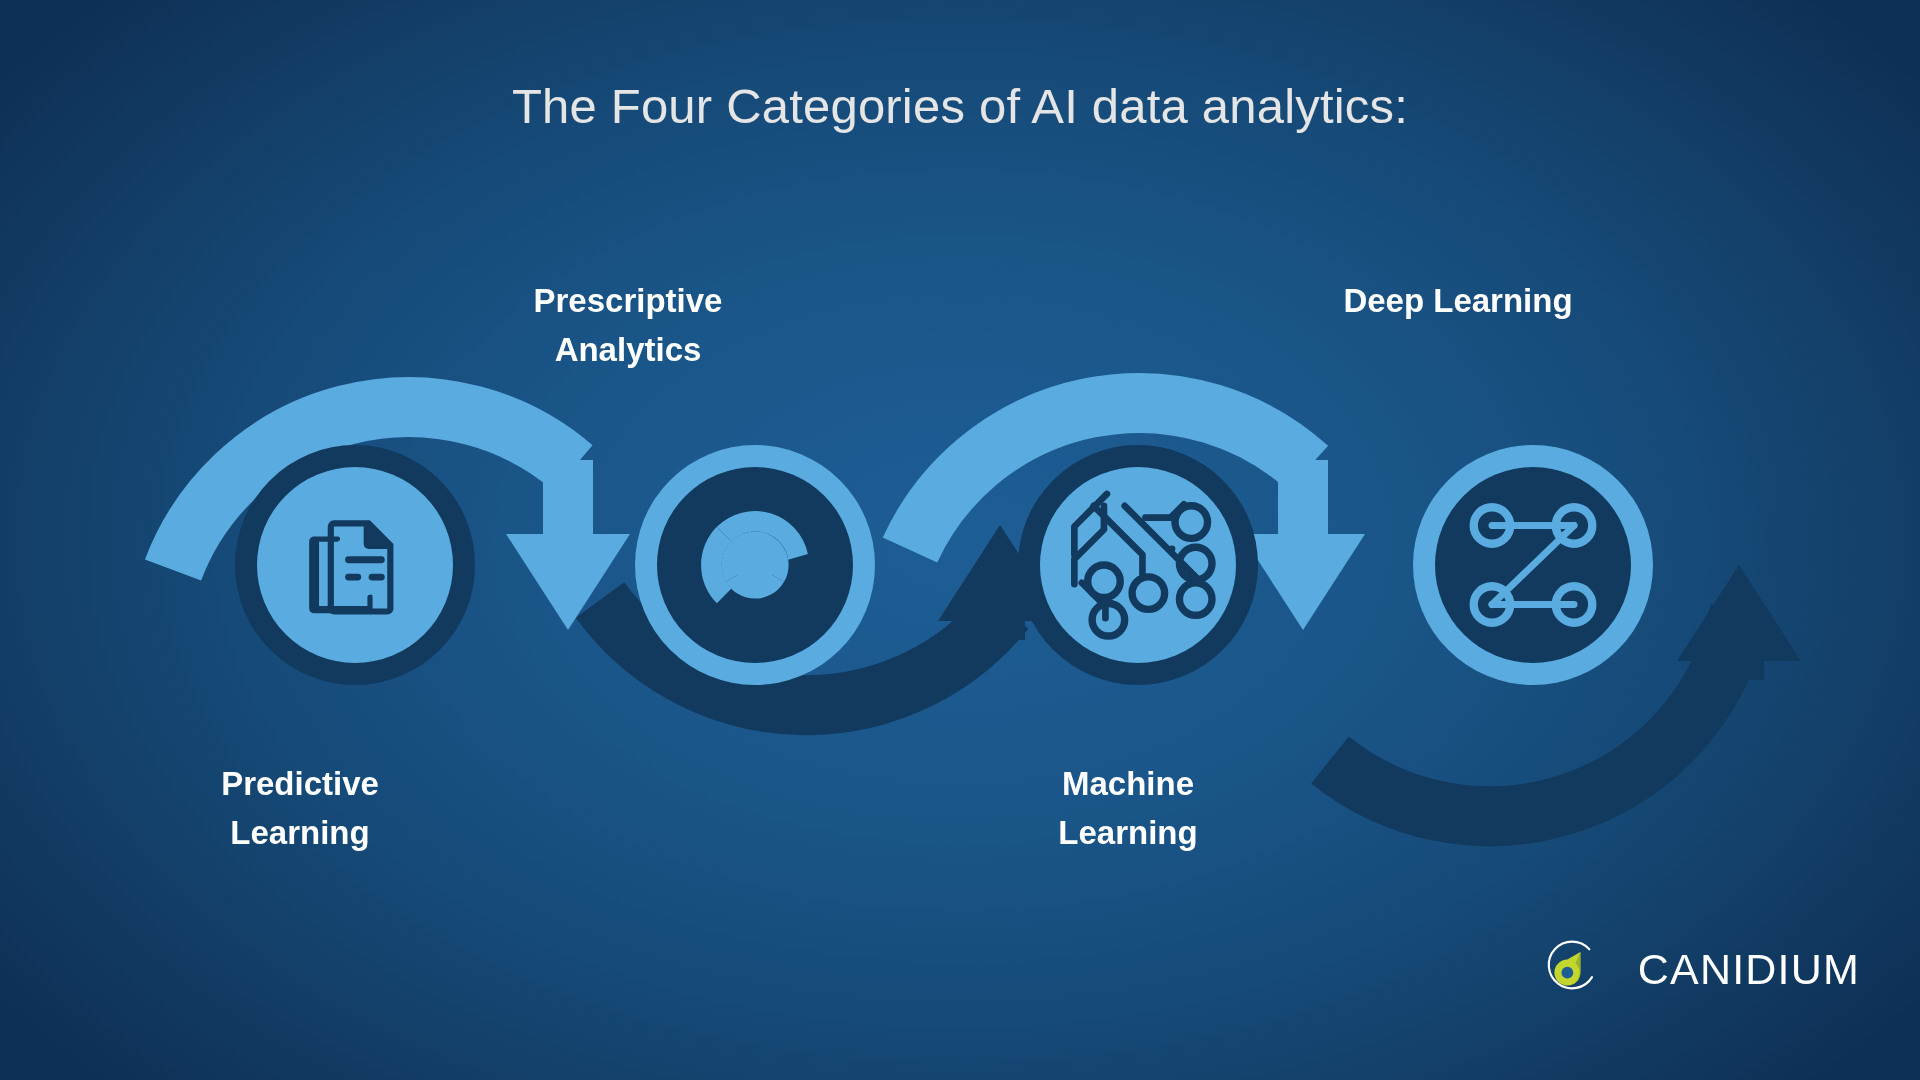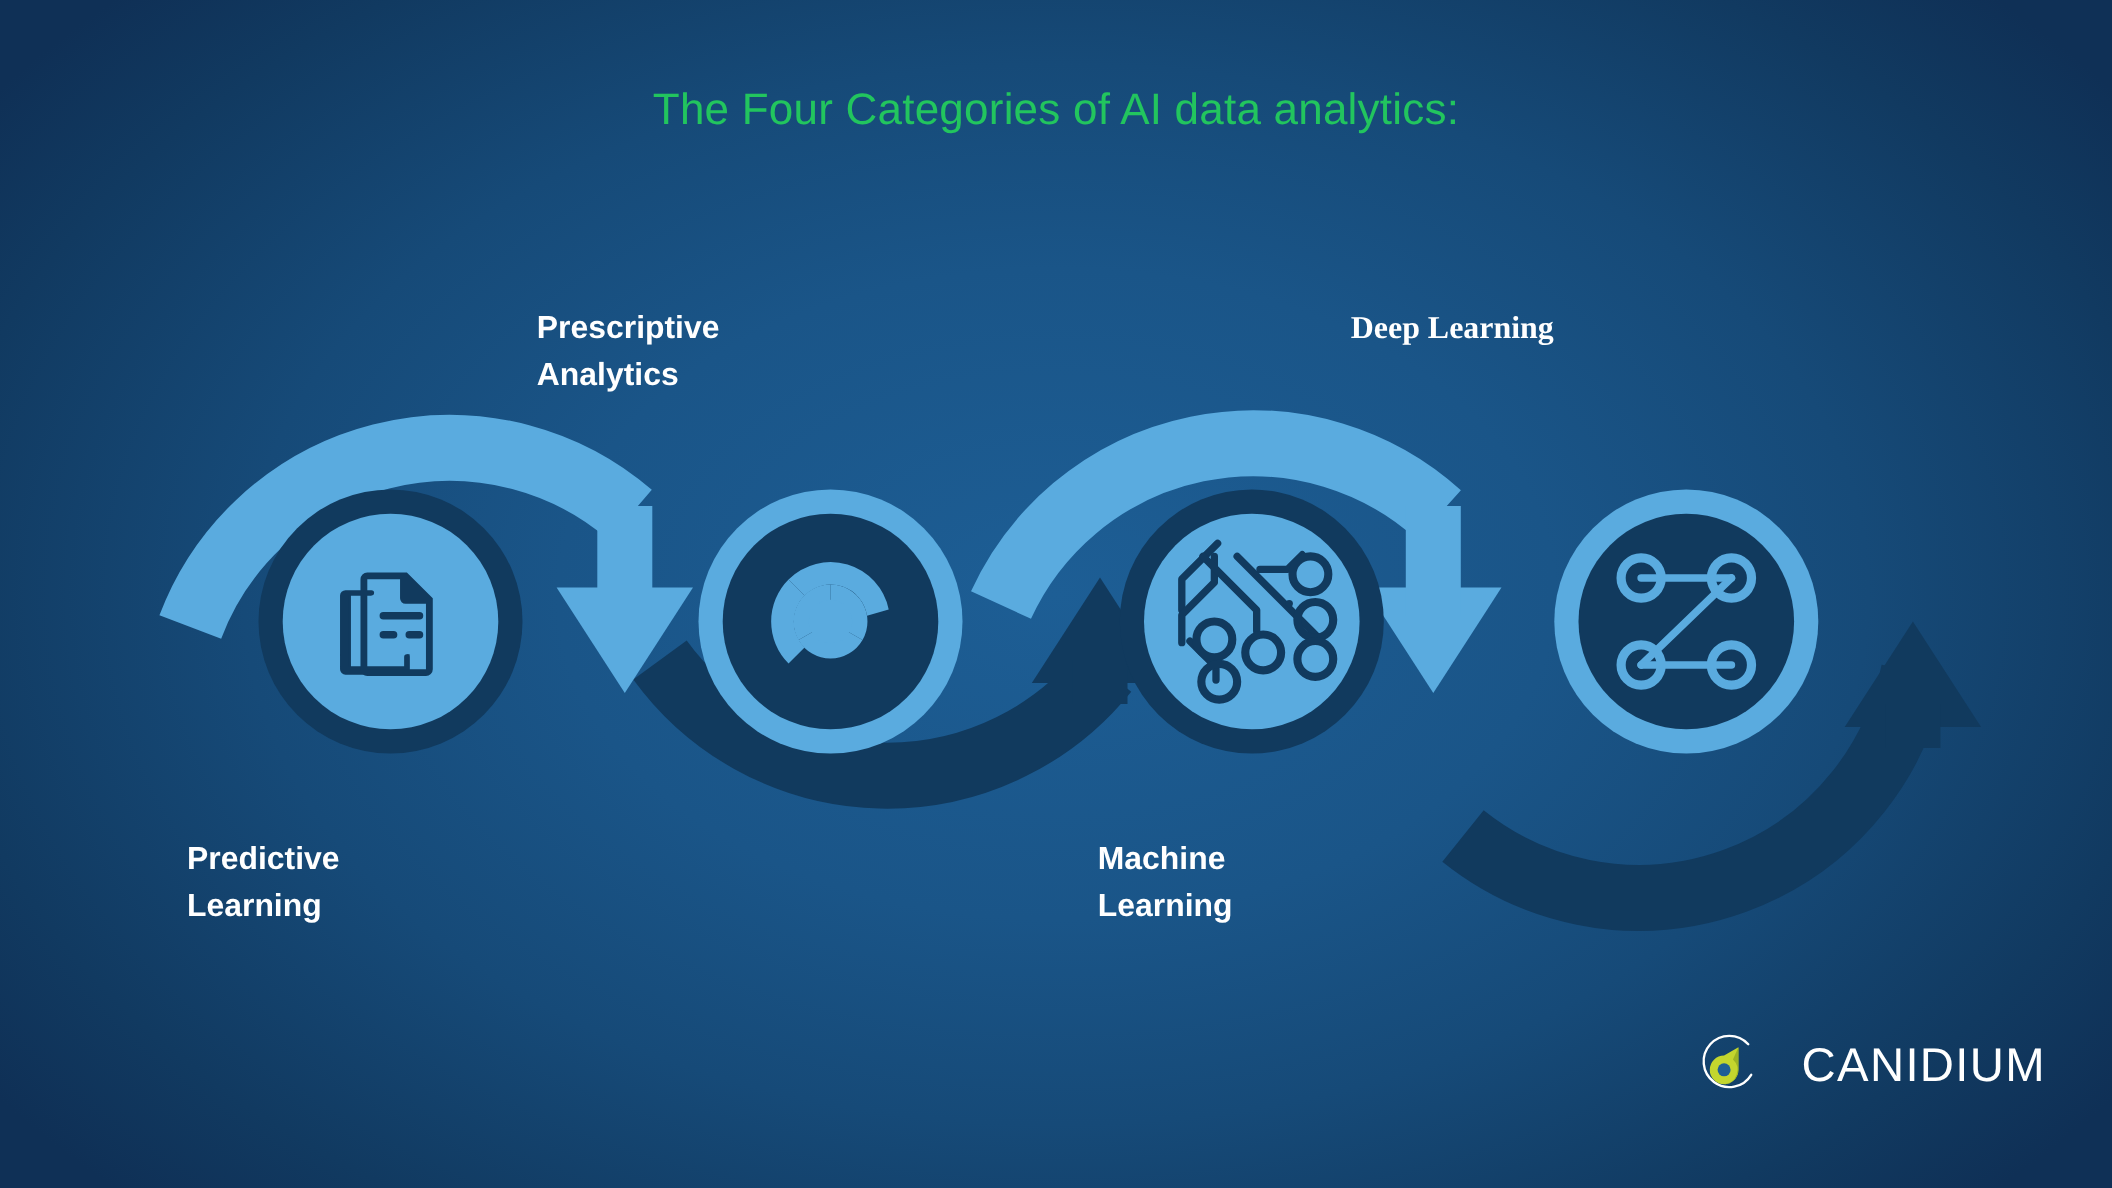--- a/index.html
+++ b/index.html
@@ -25,39 +25,39 @@
   #graphics {
     position: absolute;
     inset: 0;
   }
   .title {
     position: absolute;
     top: 78px;
     left: 0;
     width: 1920px;
     text-align: center;
-    color: #22c55e;
-    font-size: 40px;
+    color: #e5e5e5;
+    font-size: 49px;
     font-weight: 400;
     letter-spacing: 0.2px;
     white-space: nowrap;
   }
   .node-label {
     position: absolute;
     color: #ffffff;
-    font-size: 29px;
+    font-size: 33px;
     font-weight: 700;
     line-height: 1.48;
-    text-align: left;
+    text-align: center;
     white-space: pre-line;
   }
   #label-0 { left: 170px;  top: 760px; width: 260px; }
   #label-1 { left: 488px;  top: 277px; width: 280px; }
   #label-2 { left: 998px; top: 760px; width: 260px; }
-  #label-3 { left: 1228px; top: 277px; width: 460px; font-family: Liberation Serif, serif; }
+  #label-3 { left: 1228px; top: 277px; width: 460px; }
 
   #logo {
     position: absolute;
     left: 1540px;
     top: 930px;
     width: 320px;
     height: 78px;
     display: flex;
     align-items: center;
     gap: 35px;

